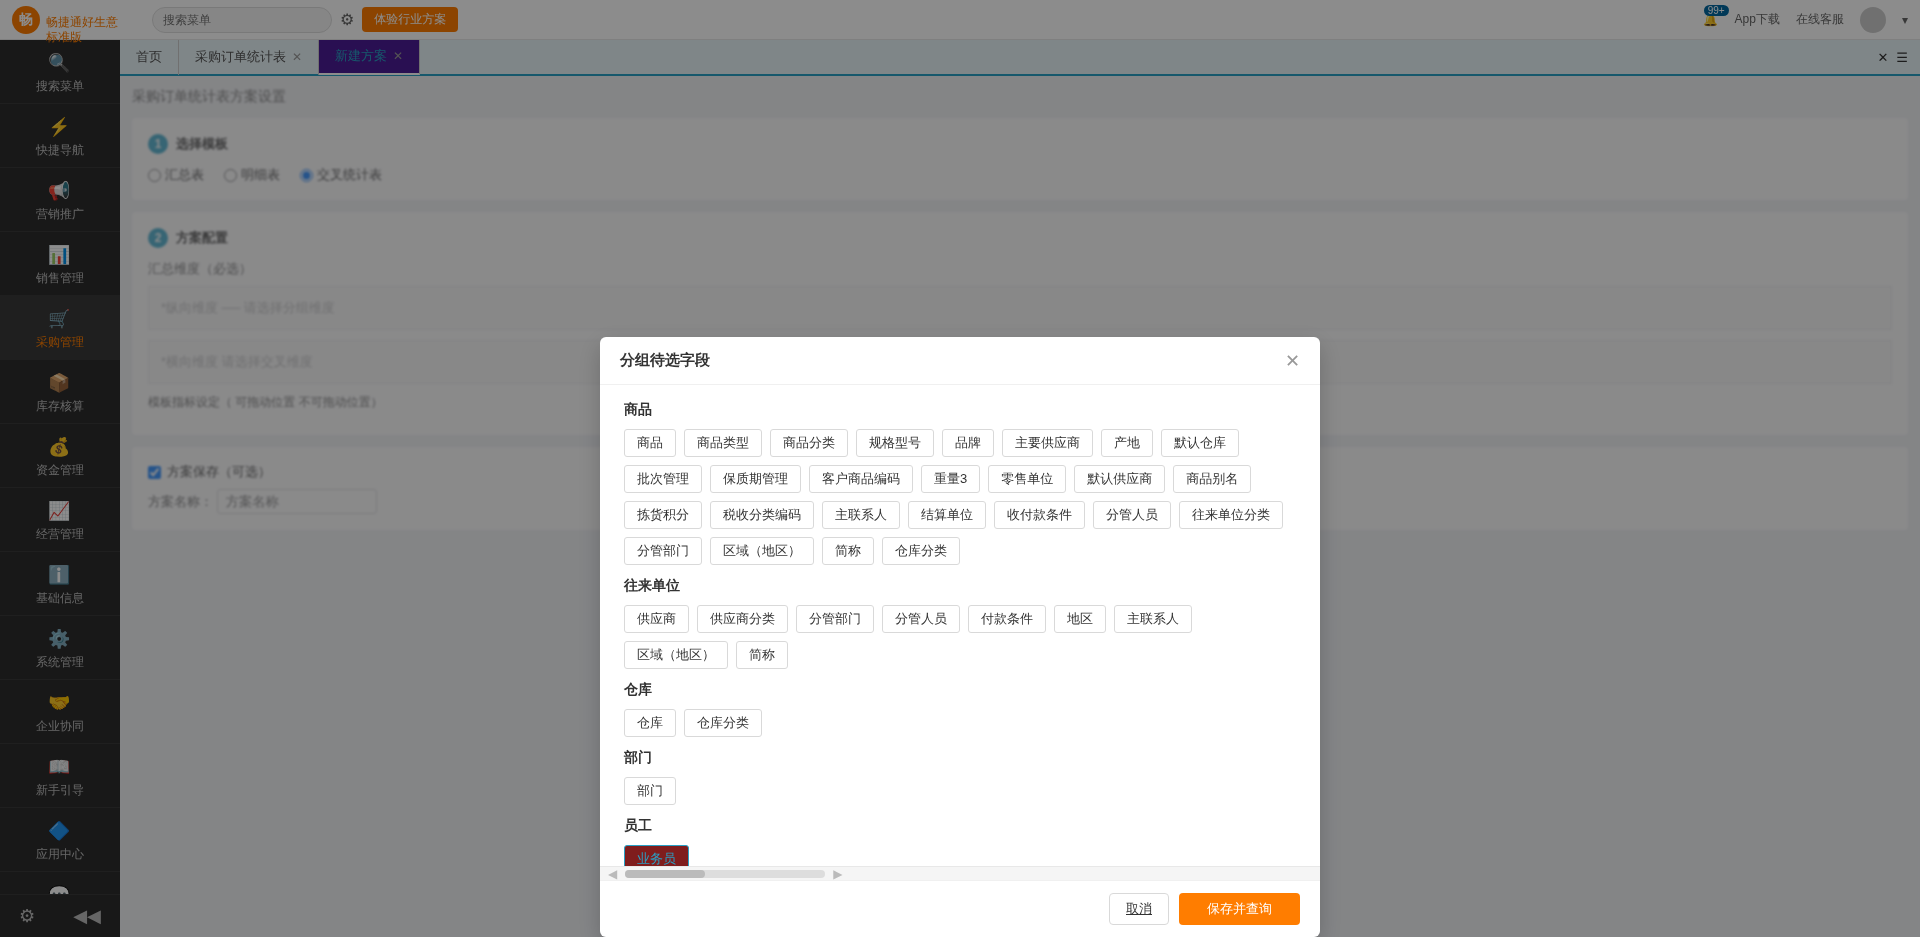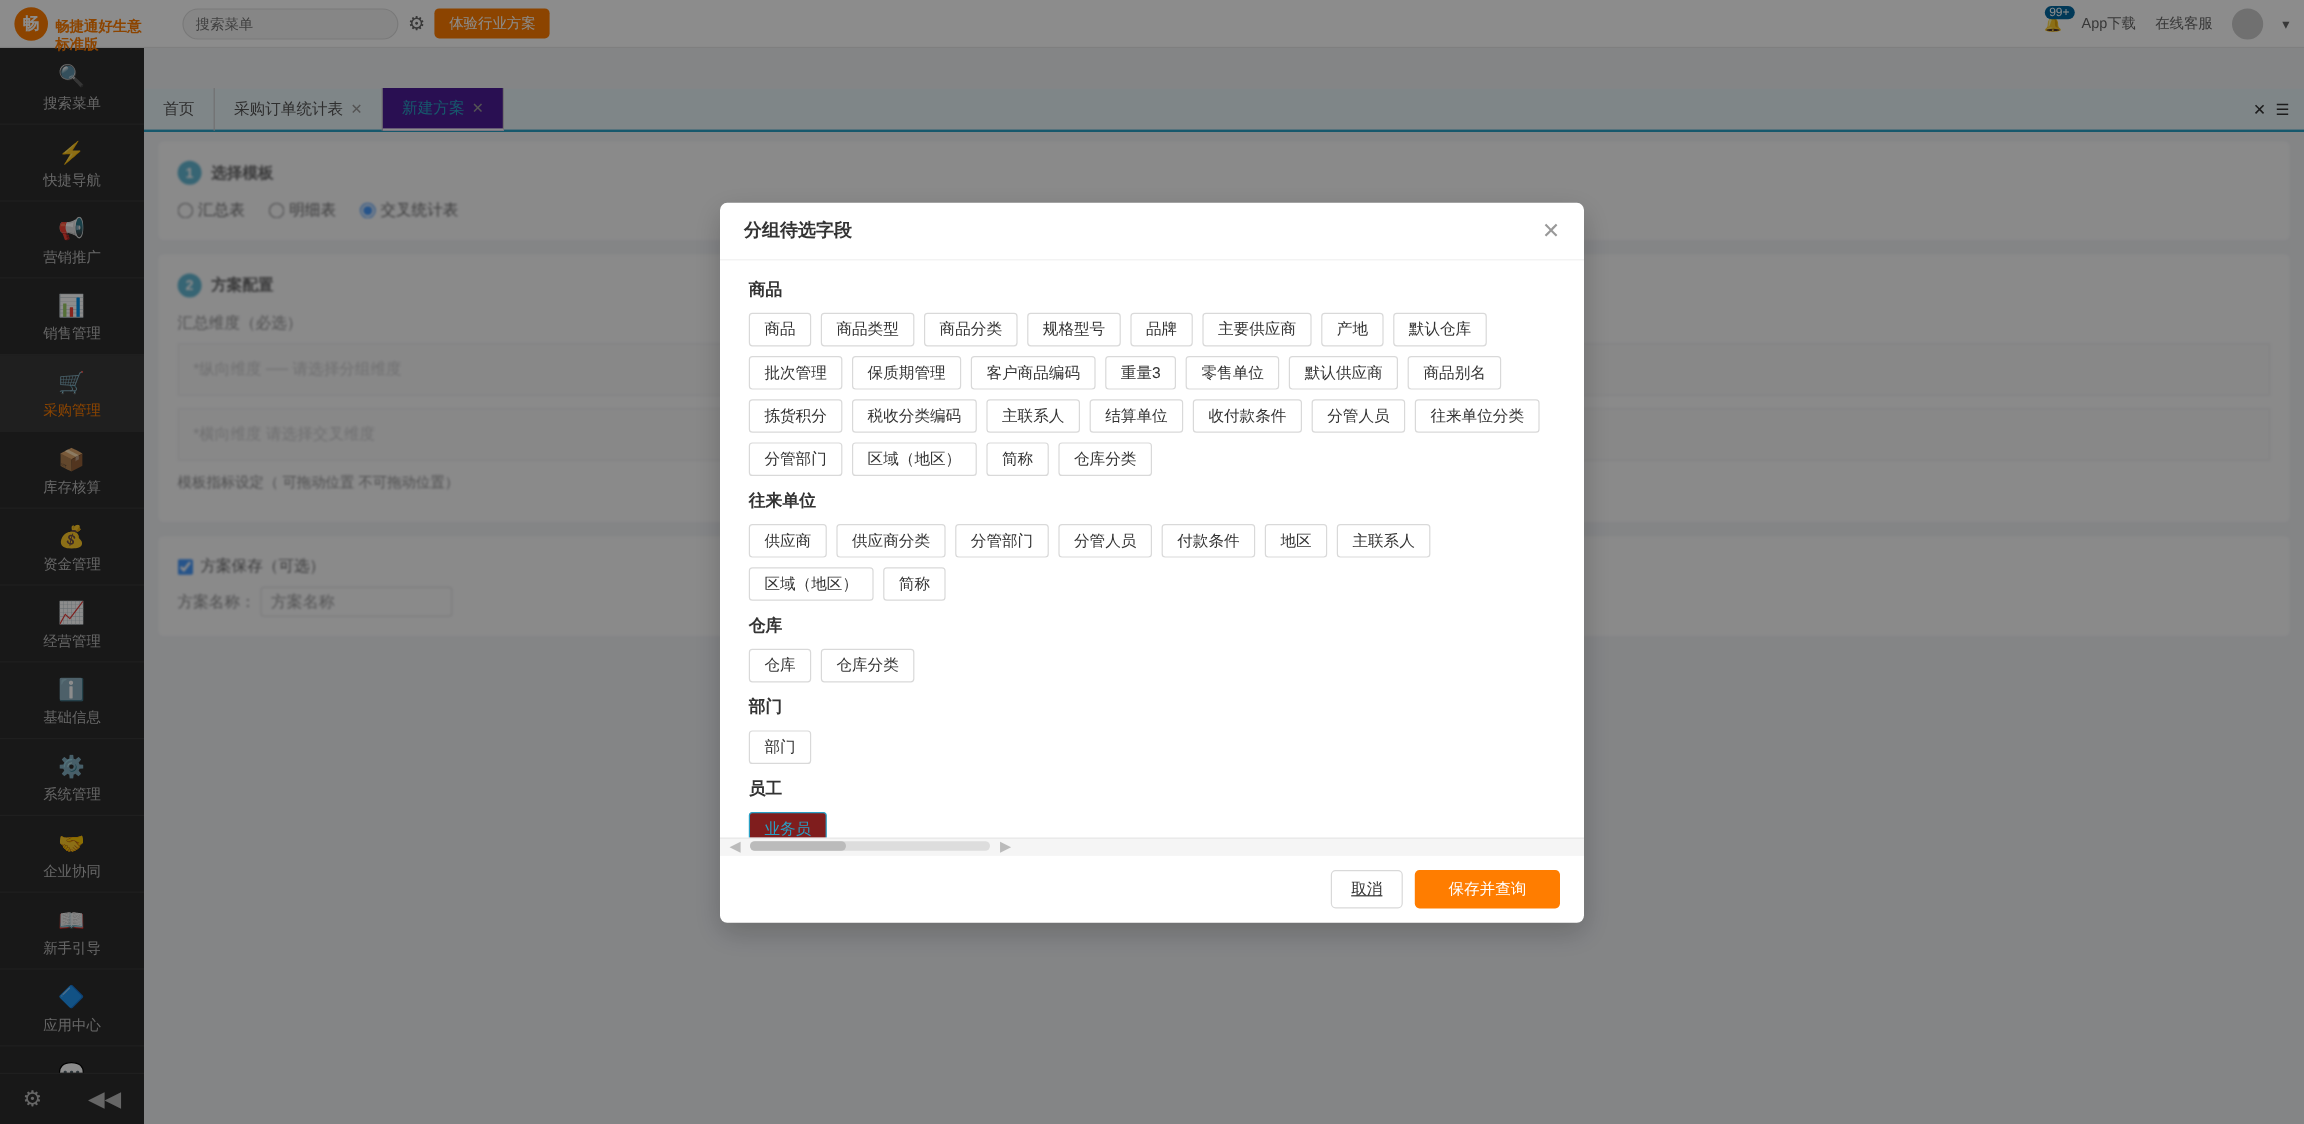--- a/index.html
+++ b/index.html
@@ -23,21 +23,21 @@
       width: 120px;
       gap: 6px;
     }
     .logo-icon {
       width: 28px; height: 28px;
       background: #ff7d00;
       border-radius: 50%;
       display: flex; align-items: center; justify-content: center;
       color: #fff; font-size: 14px; font-weight: bold;
     }
-    .logo-text { font-size: 12px; color: #ff7d00; font-weight: bold; line-height: 1.2; margin-top: 20px; }
+    .logo-text { font-size: 12px; color: #ff7d00; font-weight: normal; line-height: 1.2; margin-top: 20px; }
     .top-center {
       flex: 1;
       display: flex;
       align-items: center;
       gap: 8px;
       padding-left: 20px;
     }
     .search-box {
       width: 180px;
       height: 26px;
@@ -128,21 +128,20 @@
     .tabs-bar {
       position: fixed;
       top: 40px;
       left: 120px; right: 0;
       height: 36px;
       background: #e8f4f8;
       display: flex;
       align-items: center;
       border-bottom: 2px solid #29a0c5;
       z-index: 80;
-      margin-top: 34px;
     }
     .tab-item {
       height: 36px;
       padding: 0 16px;
       display: flex;
       align-items: center;
       gap: 6px;
       font-size: 13px;
       cursor: pointer;
       color: #555;
@@ -217,21 +216,21 @@
       margin-bottom: 8px;
     }
 
     
     .overlay {
       position: fixed;
       top: 0; left: 0; right: 0; bottom: 0;
       background: rgba(0,0,0,0.45);
       z-index: 200;
       display: flex;
-      align-items: center;
+      align-items: flex-end;
       justify-content: center;
     }
 
     
     .modal {
       background: #fff;
       border-radius: 6px;
       width: 720px;
       max-height: 600px;
       display: flex;

